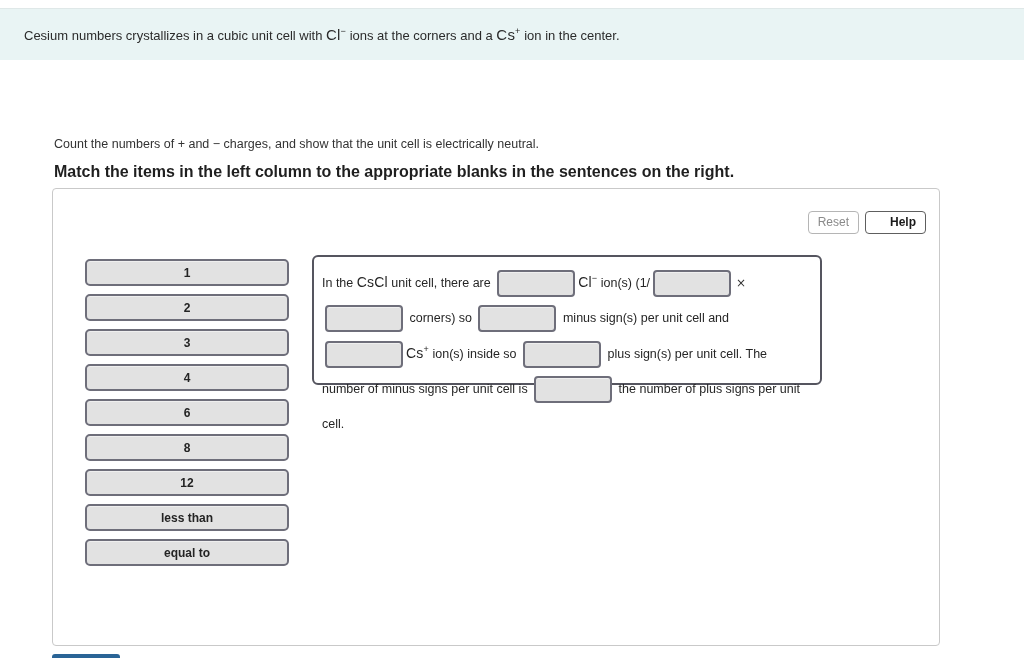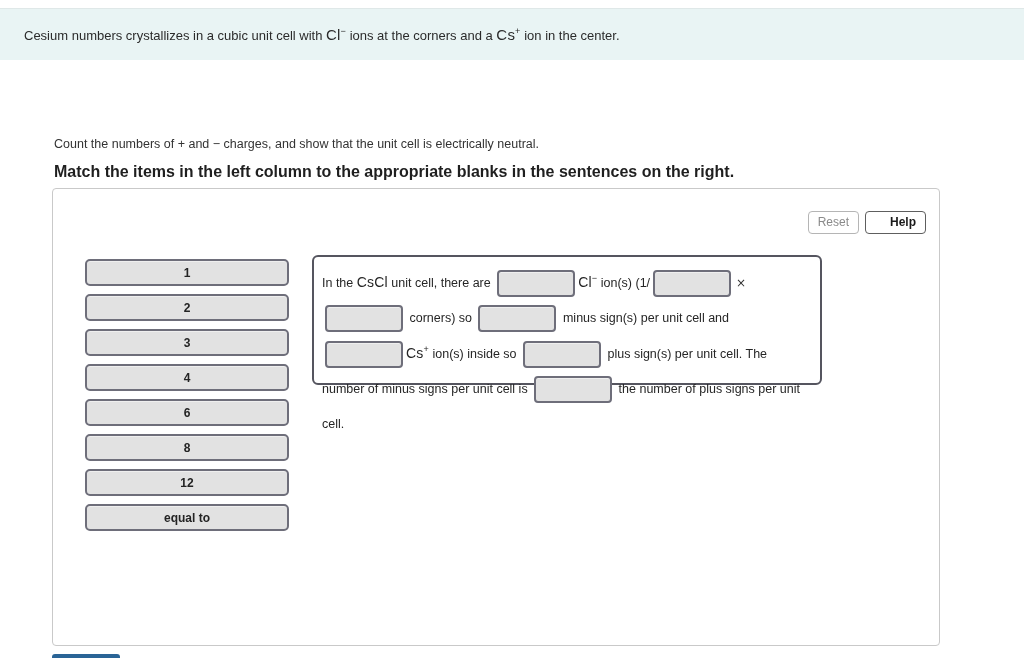--- a/index.html
+++ b/index.html
@@ -243,20 +243,21 @@
     </div>
 
     <div class="bank">
       <div class="bank-item">1</div>
       <div class="bank-item">2</div>
       <div class="bank-item">3</div>
       <div class="bank-item">4</div>
       <div class="bank-item">6</div>
       <div class="bank-item">8</div>
       <div class="bank-item">12</div>
+      <div class="bank-item">less than</div>
       <div class="bank-item">equal to</div>
     </div>
 
     <div class="sentence-panel">
       <div class="sentence-flow"><span>In the </span><span class="mathy">CsCl</span><span> unit cell, there are </span><span class="blank"></span><span class="mathy"><span>Cl</span><sup>−</sup></span><span> ion(s) (1/</span><span class="blank"></span><span class="times">×</span><span class="blank"></span><span> corners) so </span><span class="blank"></span><span> minus sign(s) per unit cell and </span><span class="blank"></span><span class="mathy"><span>Cs</span><sup>+</sup></span><span> ion(s) inside so </span><span class="blank"></span><span> plus sign(s) per unit cell. The number of minus signs per unit cell is </span><span class="blank"></span><span> the number of plus signs per unit cell.</span></div>
     </div>
 
   </div>
 
   <div class="submit-stub"></div>

